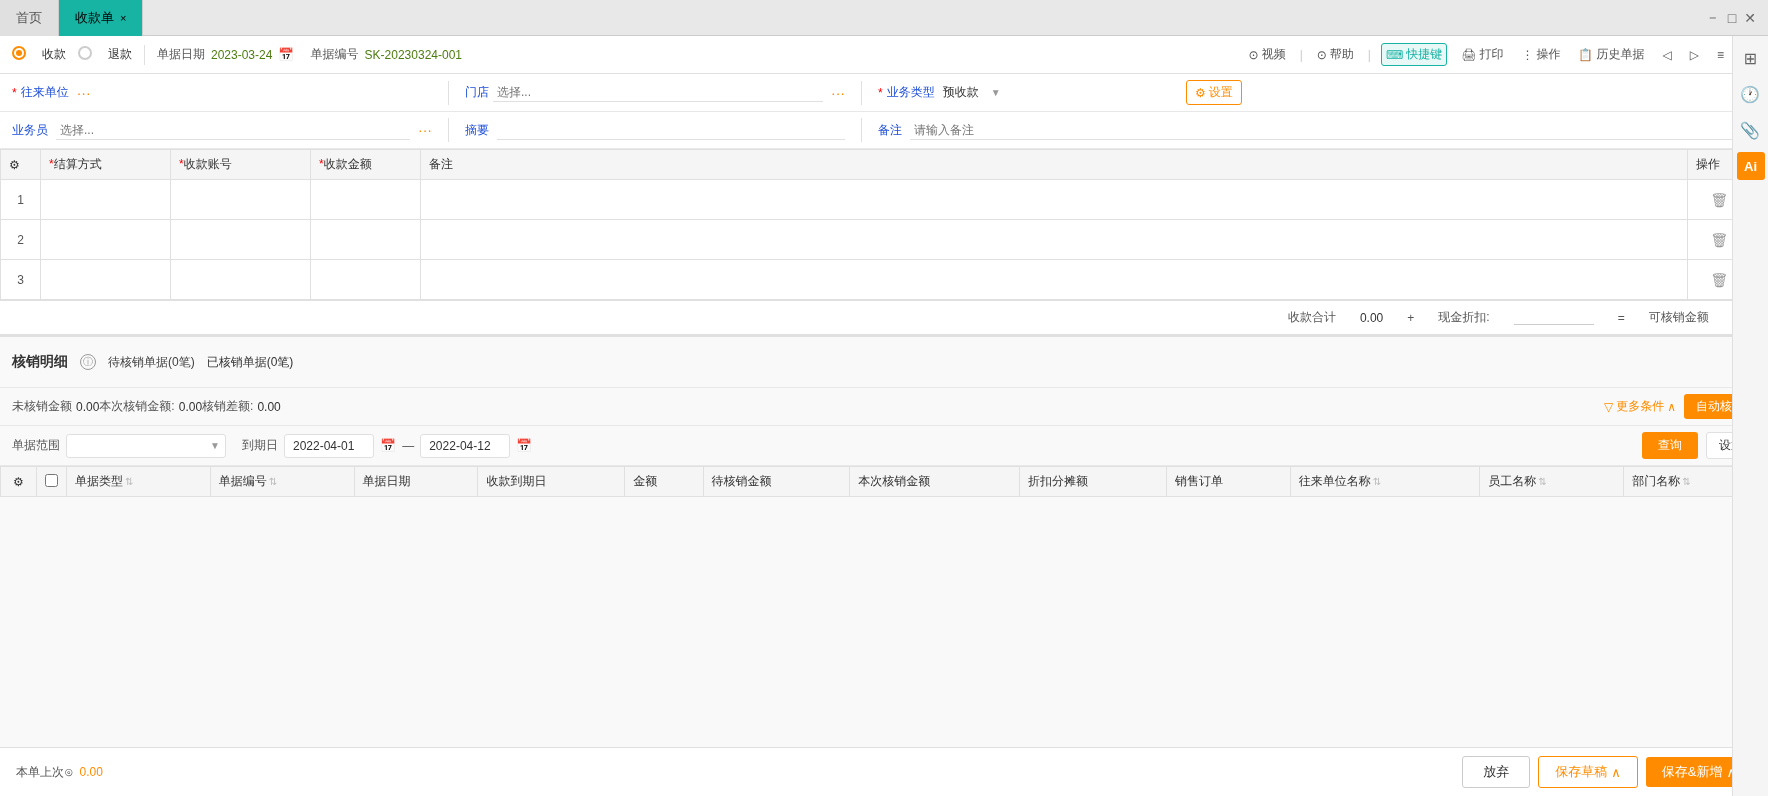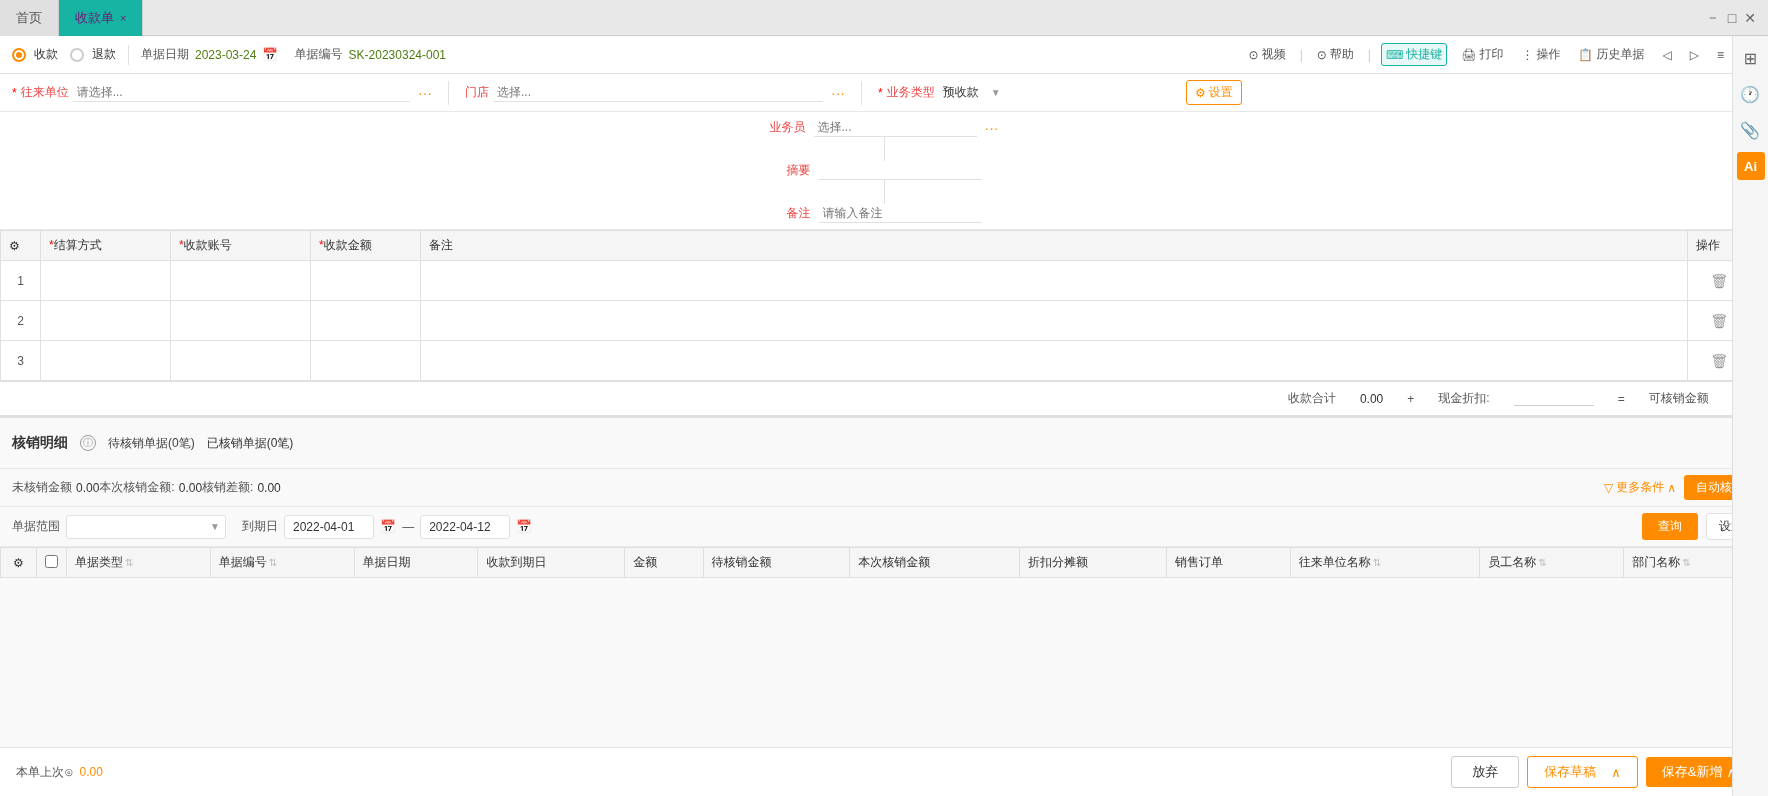--- a/index.html
+++ b/index.html
@@ -9,42 +9,42 @@
     .tab-bar {
       display: flex; align-items: center; background: #e8e8e8; height: 36px;
       border-bottom: 1px solid #ccc;
     }
     .tab-item {
       padding: 0 16px; height: 36px; display: flex; align-items: center;
       cursor: pointer; font-size: 13px; background: #e0e0e0; color: #555;
       border-right: 1px solid #ccc;
     }
     .tab-item.active {
-      background: #17b3a3; color: #701a75;
+      background: #17b3a3; color: #000000;
     }
     .tab-close {
       margin-left: 6px; cursor: pointer; font-size: 11px;
     }
     .tab-window-controls {
       margin-left: auto; display: flex; align-items: center; gap: 8px; padding-right: 12px;
     }
     .tab-window-controls span { cursor: pointer; font-size: 14px; color: #666; }
 
     
     .main-area {
       background: #fff; height: calc(796px - 36px); display: flex; flex-direction: column; overflow: hidden;
     }
 
     
     .toolbar {
       display: flex; align-items: center; padding: 6px 12px; border-bottom: 1px solid #e0e0e0;
       background: #fff; gap: 8px; min-height: 38px;
     }
     .radio-group { display: flex; align-items: center; gap: 12px; }
-    .radio-item { display: flex; align-items: center; gap: 8px; cursor: pointer; }
+    .radio-item { display: flex; align-items: flex-start; gap: 16px; cursor: pointer; }
     .radio-dot {
       width: 14px; height: 14px; border-radius: 50%; border: 2px solid #ccc;
       display: flex; align-items: center; justify-content: center;
     }
     .radio-dot.active { border-color: #ff8c00; }
     .radio-dot.active::after { content: ''; width: 6px; height: 6px; border-radius: 50%; background: #ff8c00; display: block; }
 
     .toolbar-divider { width: 1px; height: 20px; background: #e0e0e0; margin: 0 4px; }
 
     .field-group { display: flex; align-items: center; gap: 6px; }
@@ -58,21 +58,21 @@
       padding: 2px 4px;
     }
     .toolbar-btn.highlight { background: #e8f8f6; border: 1px solid #17b3a3; border-radius: 3px; color: #17b3a3; }
 
     
     .form-row {
       display: flex; align-items: center; padding: 6px 12px; border-bottom: 1px solid #e8e8e8;
       gap: 0; background: #fff;
     }
     .form-field { display: flex; align-items: center; gap: 4px; flex: 1; }
-    .form-field-label { color: #ef4444; white-space: nowrap; }
+    .form-field-label { color: #1d4ed8; white-space: nowrap; }
     .required { color: #f00; }
     .form-input {
       flex: 1; border: none; border-bottom: 1px solid #e0e0e0; outline: none;
       padding: 2px 4px; color: #bbb; font-size: 12px; min-width: 60px;
     }
     .dots-btn { color: #ff8c00; cursor: pointer; margin-left: 4px; font-size: 14px; }
     .form-divider { width: 1px; height: 24px; background: #e0e0e0; margin: 0 16px; }
     .chevron-down { font-size: 10px; color: #999; }
 
     .settings-btn {
@@ -197,21 +197,21 @@
     .footer-left { display: flex; align-items: center; gap: 6px; font-size: 12px; color: #555; }
     .footer-num { color: #ff8c00; }
     .footer-right { display: flex; align-items: center; gap: 8px; }
     .btn-abandon {
       border: 1px solid #ccc; background: #fff; color: #333; border-radius: 3px;
       padding: 6px 20px; cursor: pointer; font-size: 13px;
     }
     .btn-draft {
       border: 1px solid #ff8c00; background: #fff; color: #ff8c00; border-radius: 3px;
       padding: 6px 16px; cursor: pointer; font-size: 13px;
-      display: flex; align-items: center; gap: 15px; text-align: right;
+      display: flex; align-items: center; gap: 4px; text-align: right;
     }
     .btn-save-new {
       background: #ff8c00; color: #fff; border: none; border-radius: 3px;
       padding: 6px 16px; cursor: pointer; font-size: 13px;
       display: flex; align-items: center; gap: 4px;
     }
 
     
     .right-sidebar {
       position: fixed; right: 0; top: 36px; width: 36px; height: calc(796px - 36px);
@@ -296,21 +296,20 @@
       <div class="toolbar-btn">▷</div>
       <div class="toolbar-btn">≡</div>
       <div class="toolbar-btn" style="color:#ff8c00; background:#fff3e0; padding:2px 4px; border-radius:2px;">⊞</div>
     </div>
   </div>
 
   <div class="form-row">
     <div class="form-field" style="max-width:420px;">
       <span class="required">*</span>
       <span class="form-field-label">往来单位</span>
-      <input class="form-input" type="text" style="color: rgb(187, 187, 187);" placeholder="请选择...">
       <span class="dots-btn">···</span>
     </div>
     <div class="form-divider"></div>
     <div class="form-field" style="max-width:380px;">
       <span class="form-field-label">门店</span>
       <input class="form-input" type="text" style="color: rgb(187, 187, 187);" placeholder="选择...">
       <span class="dots-btn">···</span>
     </div>
     <div class="form-divider"></div>
     <div class="form-field" style="max-width:300px;">
@@ -318,21 +317,21 @@
       <span class="form-field-label">业务类型</span>
       <span style="margin-left:4px;color:#333;">预收款</span>
       <span class="chevron-down" style="margin-left:8px;">▼</span>
     </div>
     <div class="settings-btn">
       <span>⚙</span>
       <span>设置</span>
     </div>
   </div>
 
-  <div class="form-row2" style="padding: 6px 12px; border-bottom: 1px solid #e8e8e8; display:flex; gap:0; align-items:center;flex-direction:column;">
+  <div class="form-row2" style="padding: 6px 12px; border-bottom: 1px solid #e8e8e8; display:flex; gap:0; align-items:center;">
     <div class="form-field" style="max-width:420px;">
       <span class="form-field-label">业务员</span>
       <input class="form-input" type="text" style="color: rgb(187, 187, 187); margin-left: 4px;" placeholder="选择...">
       <span class="dots-btn">···</span>
     </div>
     <div class="form-divider"></div>
     <div class="form-field" style="max-width:380px;">
       <span class="form-field-label">摘要</span>
       <input class="form-input" type="text" style="margin-left: 4px;">
     </div>

